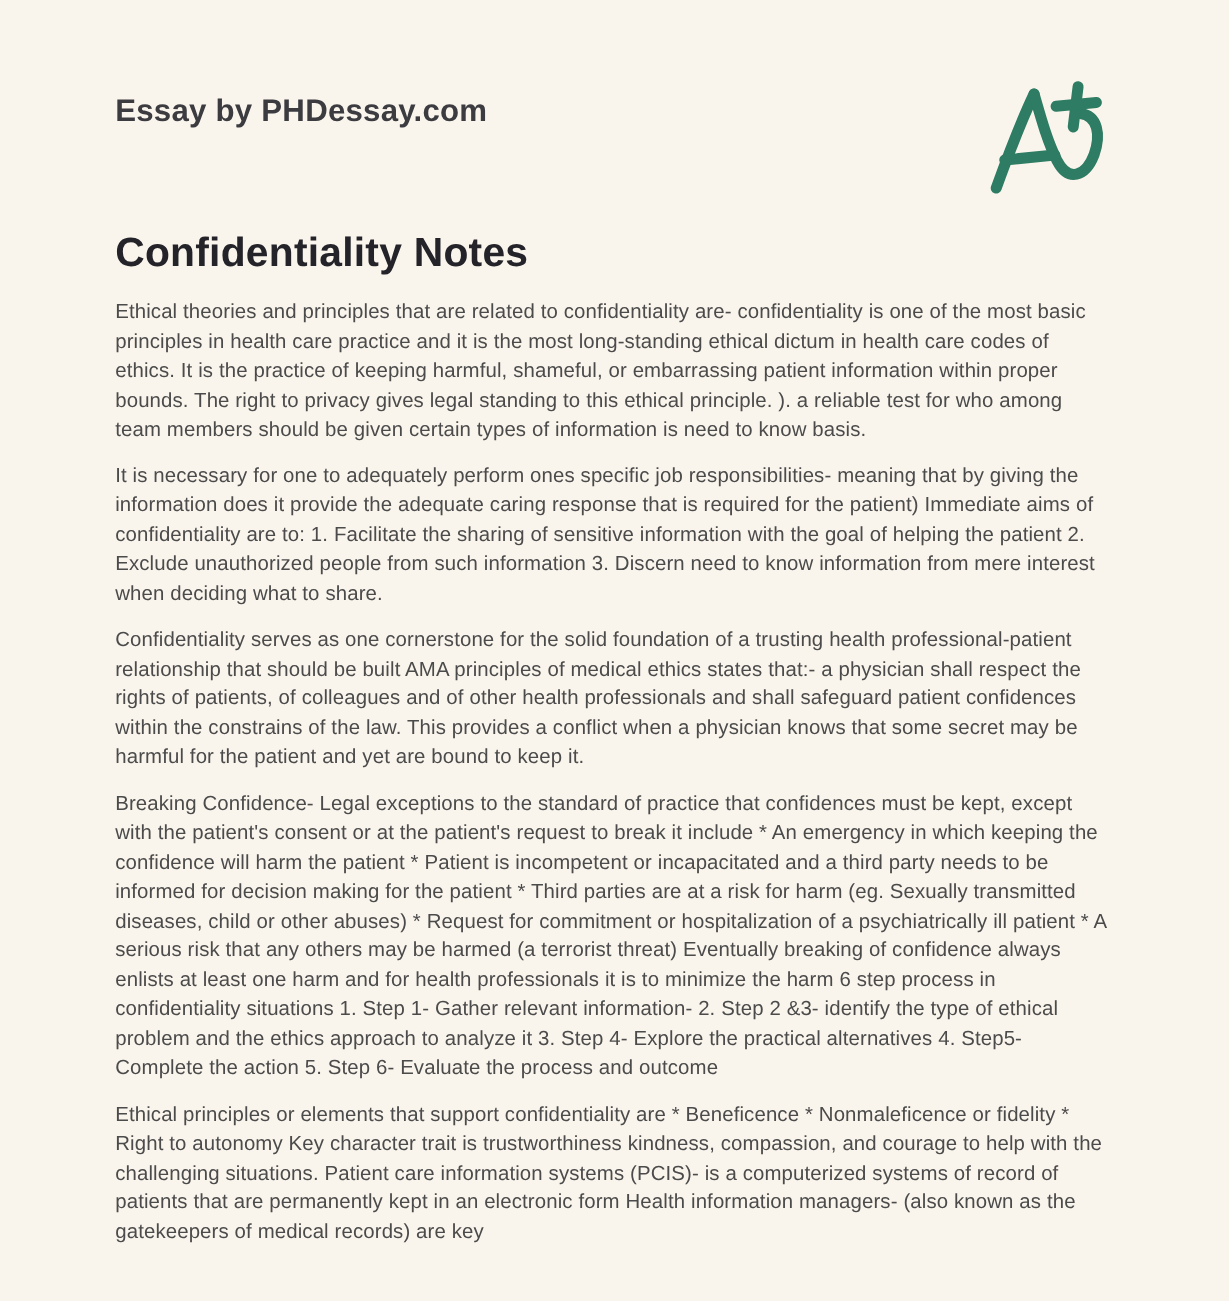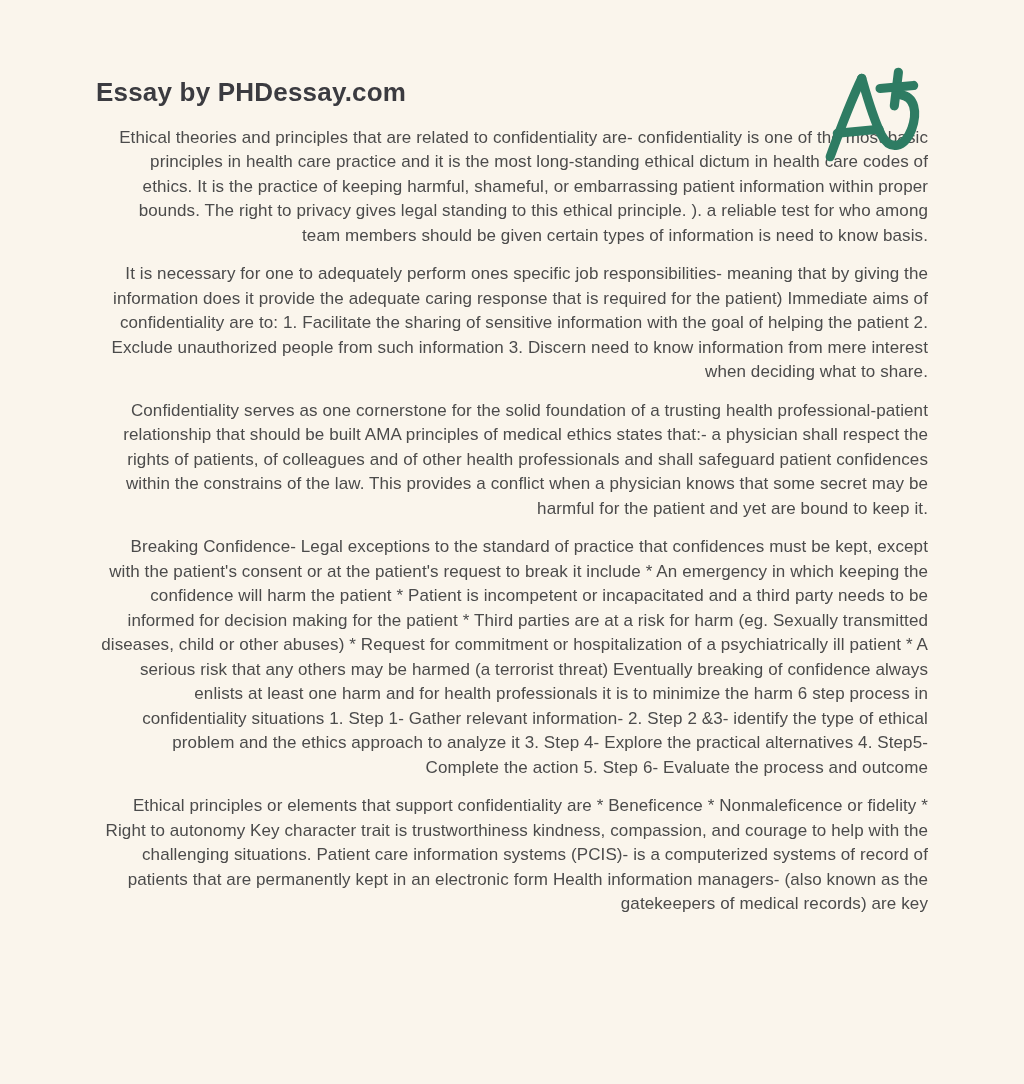--- a/index.html
+++ b/index.html
@@ -60,21 +60,20 @@
     color: #232329;
     letter-spacing: 0.2px;
   }
   .article-body { margin-top: 17px; width: 832px; }
   .article-body p {
     font-size: 17px;
     line-height: 24.5px;
     color: #4b4b4b;
     margin: 0 0 14px 0;
     letter-spacing: 0.1px;
-    text-align: right;
   }
 </style>
 </head>
 <body>
 
 <div class="page">
 
   <div class="doc-header">
     <h1>Essay by PHDessay.com</h1>
     <div class="logo">
@@ -86,20 +85,21 @@
 
         <path d="M 17 67 L 58 63"></path>
 
         <path d="M 77 7 L 73 40"></path>
 
         <path d="M 59 23 L 92 20"></path>
       </svg>
     </div>
   </div>
 
+  <h2 class="article-title">Confidentiality Notes</h2>
 
   <div class="article-body">
     <p>Ethical theories and principles that are related to confidentiality are- confidentiality is one of the most basic principles in health care practice and it is the most long-standing ethical dictum in health care codes of ethics. It is the practice of keeping harmful, shameful, or embarrassing patient information within proper bounds. The right to privacy gives legal standing to this ethical principle. ). a reliable test for who among team members should be given certain types of information is need to know basis.</p>
     <p>It is necessary for one to adequately perform ones specific job responsibilities- meaning that by giving the information does it provide the adequate caring response that is required for the patient) Immediate aims of confidentiality are to: 1. Facilitate the sharing of sensitive information with the goal of helping the patient 2. Exclude unauthorized people from such information 3. Discern need to know information from mere interest when deciding what to share.</p>
     <p>Confidentiality serves as one cornerstone for the solid foundation of a trusting health professional-patient relationship that should be built AMA principles of medical ethics states that:- a physician shall respect the rights of patients, of colleagues and of other health professionals and shall safeguard patient confidences within the constrains of the law. This provides a conflict when a physician knows that some secret may be harmful for the patient and yet are bound to keep it.</p>
     <p>Breaking Confidence- Legal exceptions to the standard of practice that confidences must be kept, except with the patient's consent or at the patient's request to break it include * An emergency in which keeping the confidence will harm the patient * Patient is incompetent or incapacitated and a third party needs to be informed for decision making for the patient * Third parties are at a risk for harm (eg. Sexually transmitted diseases, child or other abuses) * Request for commitment or hospitalization of a psychiatrically ill patient * A serious risk that any others may be harmed (a terrorist threat) Eventually breaking of confidence always enlists at least one harm and for health professionals it is to minimize the harm 6 step process in confidentiality situations 1. Step 1- Gather relevant information- 2. Step 2 &amp;3- identify the type of ethical problem and the ethics approach to analyze it 3. Step 4- Explore the practical alternatives 4. Step5- Complete the action 5. Step 6- Evaluate the process and outcome</p>
     <p>Ethical principles or elements that support confidentiality are * Beneficence * Nonmaleficence or fidelity * Right to autonomy Key character trait is trustworthiness kindness, compassion, and courage to help with the challenging situations. Patient care information systems (PCIS)- is a computerized systems of record of patients that are permanently kept in an electronic form Health information managers- (also known as the gatekeepers of medical records) are key</p>
   </div>
 
 </div>

